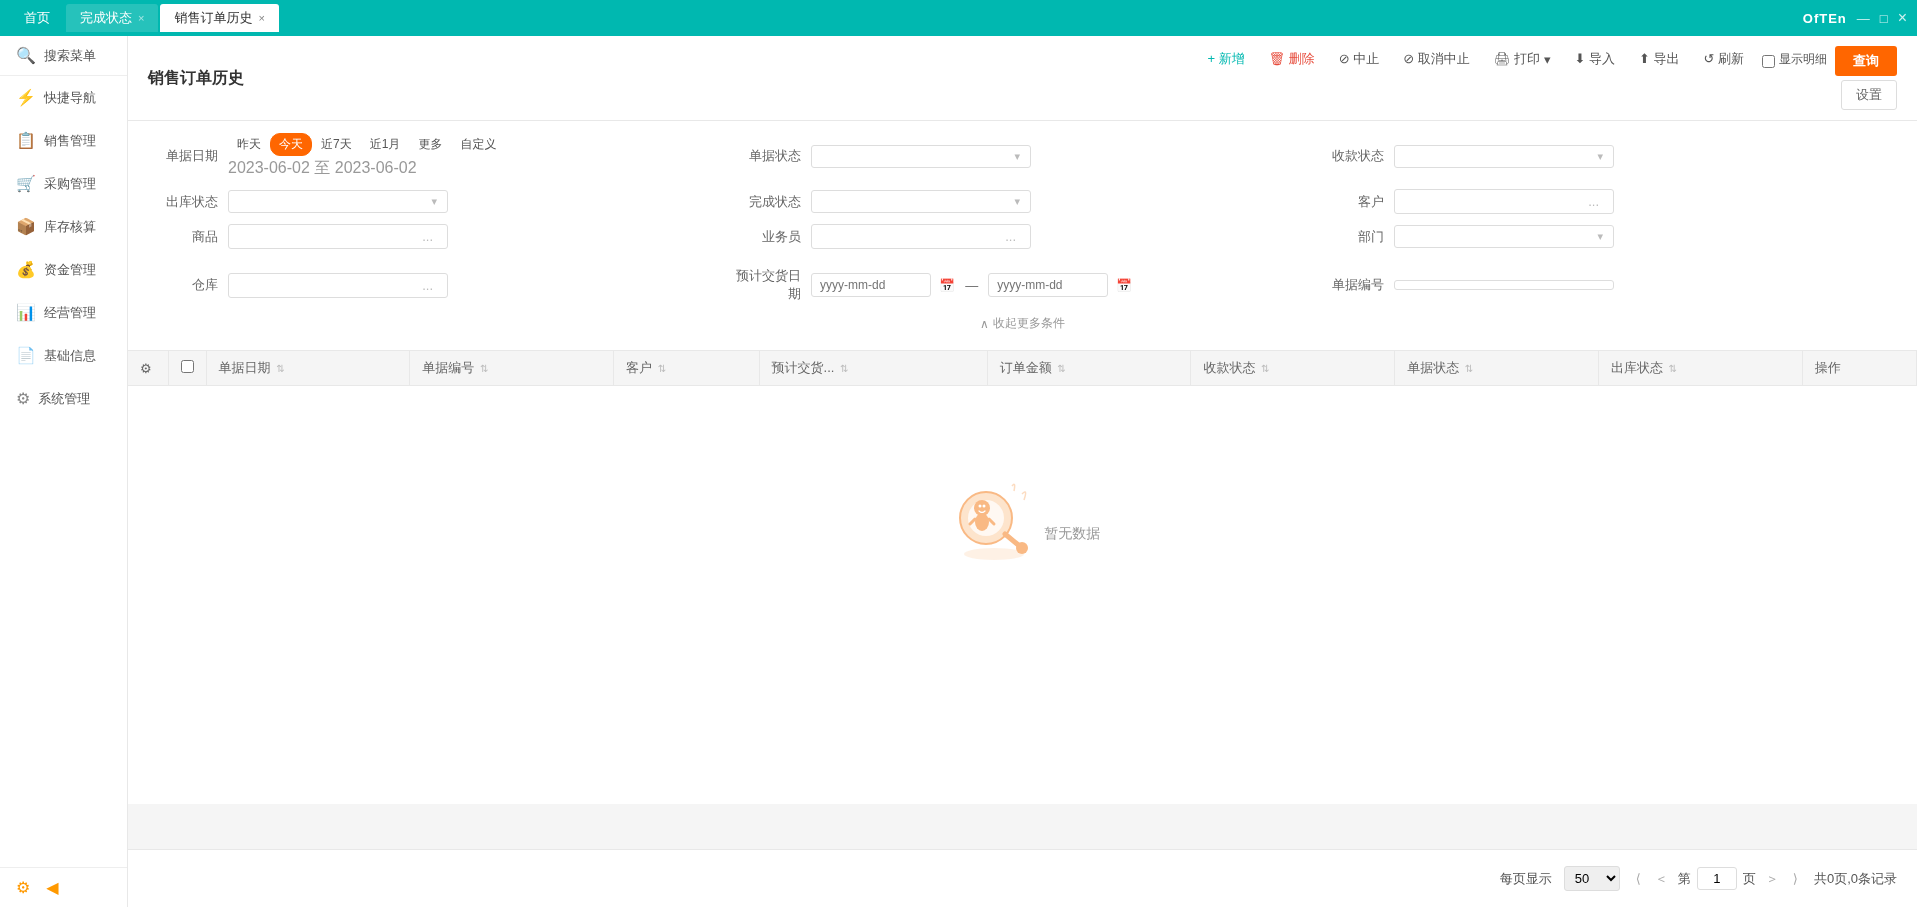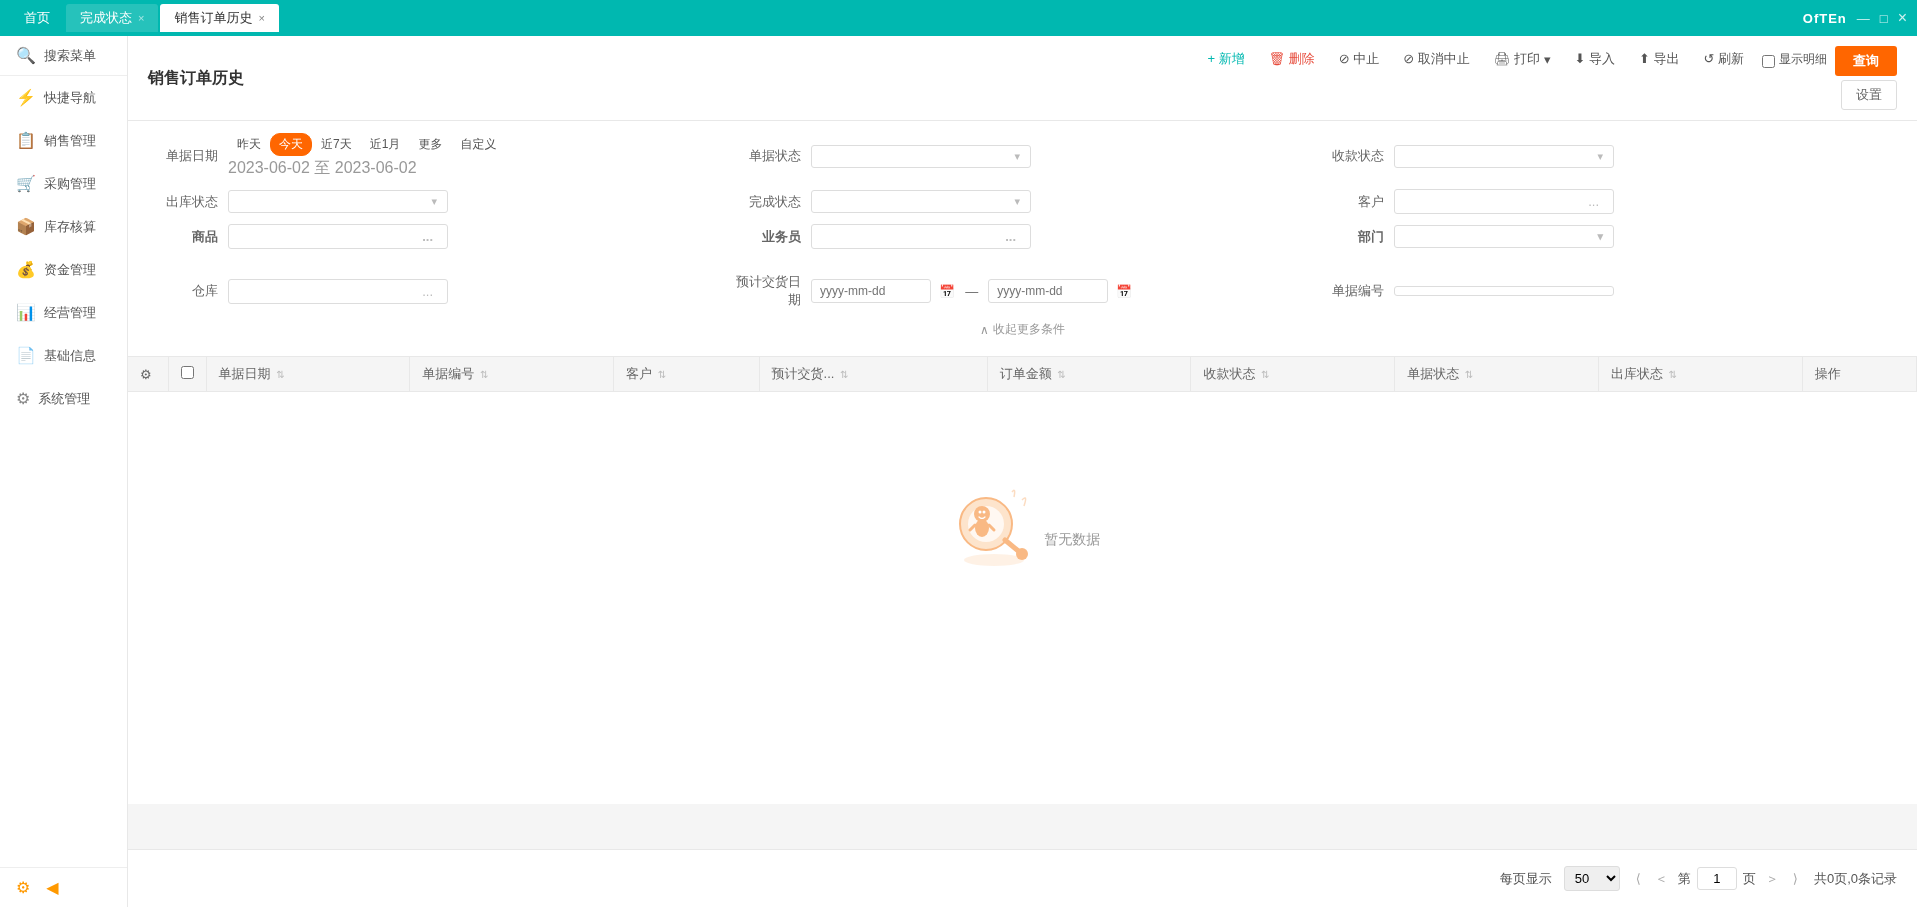--- a/index.html
+++ b/index.html
@@ -231,21 +231,21 @@
         </div>
         <div class="filter-third">
           <div class="filter-label">客户</div>
           <div style="display:flex;align-items:center;border:1px solid #ddd;border-radius:3px;padding:4px 8px;min-width:220px;background:#fff;">
             <span style="flex:1;color:#bbb;"></span>
             <span class="filter-ellipsis">...</span>
           </div>
         </div>
       </div>
 
-      <div class="filter-full-row" style="margin-bottom:24px;font-weight:bold;">
+      <div class="filter-full-row" style="margin-bottom:18px;">
         <div class="filter-third">
           <div class="filter-label">商品</div>
           <div style="display:flex;align-items:center;border:1px solid #ddd;border-radius:3px;padding:4px 8px;min-width:220px;background:#fff;">
             <span style="flex:1;color:#bbb;"></span>
             <span class="filter-ellipsis">...</span>
           </div>
         </div>
         <div class="filter-third">
           <div class="filter-label">业务员</div>
           <div style="display:flex;align-items:center;border:1px solid #ddd;border-radius:3px;padding:4px 8px;min-width:220px;background:#fff;">

